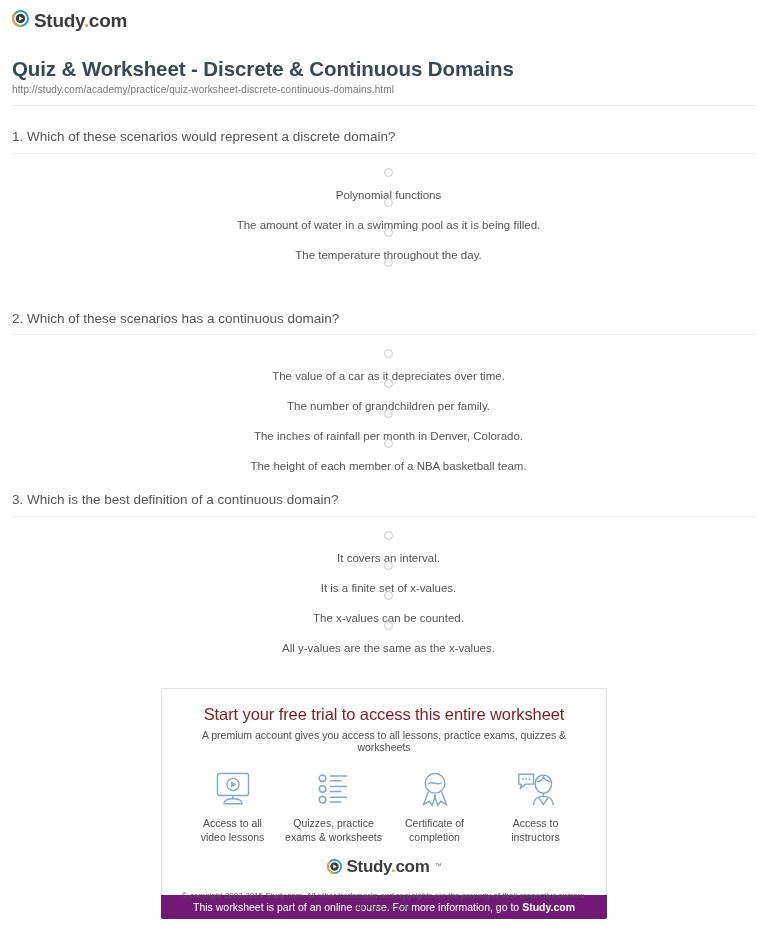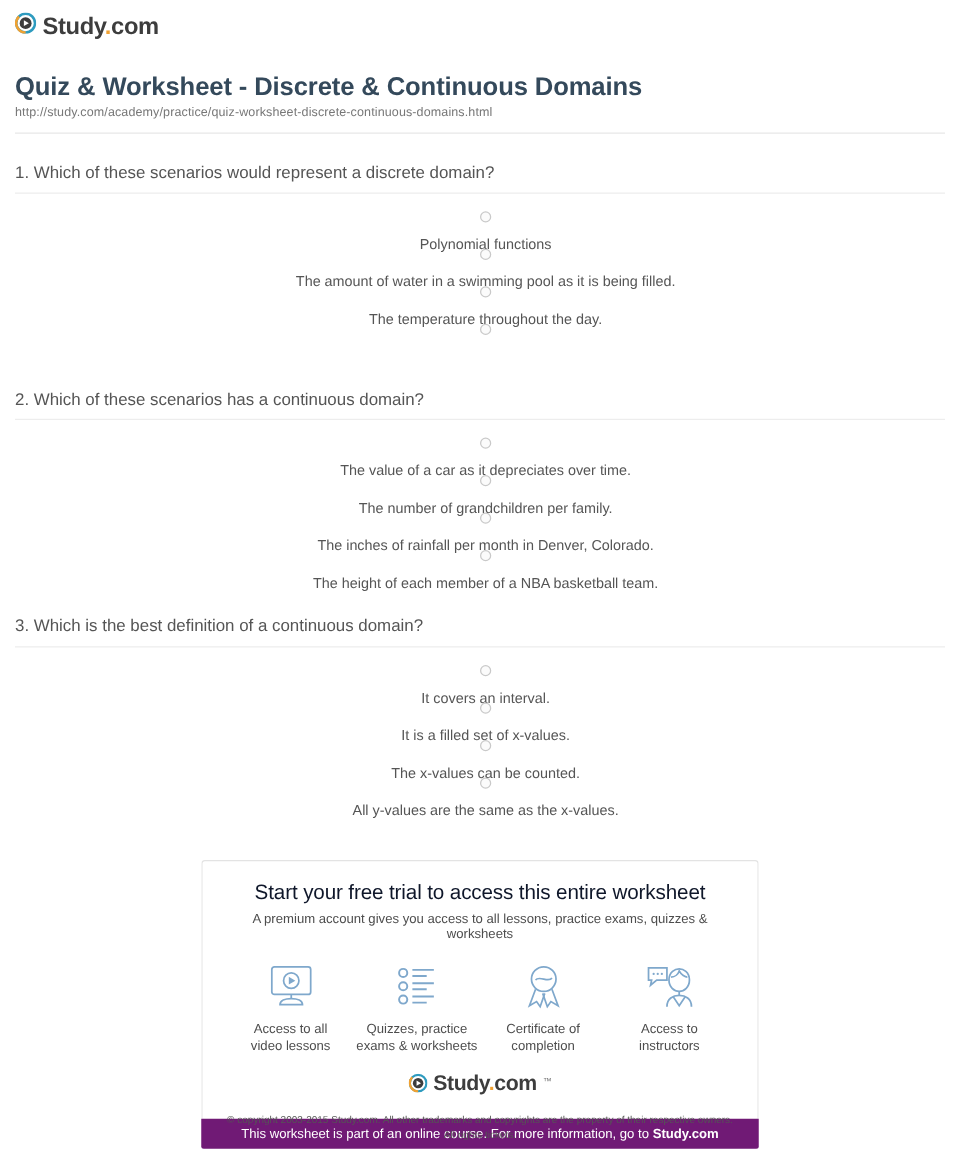--- a/index.html
+++ b/index.html
@@ -108,21 +108,21 @@
   .promo-card {
     background: #ffffff;
     border: 1px solid #e3e3e3;
     border-bottom: none;
     border-radius: 3px 3px 0 0;
     padding: 16px 14px 10px 14px;
     text-align: center;
   }
   .promo-headline {
     font-size: 16.5px;
-    color: #0f172a;
+    color: #7f1d1d;
     font-weight: normal;
     margin: 0 0 5px 0;
     letter-spacing: -0.1px;
   }
   .promo-subline {
     font-size: 10.5px;
     color: #4d4d4d;
     margin: 0 0 16px 0;
   }
   .promo-features {
@@ -172,20 +172,21 @@
   
   .copyright {
     position: absolute;
     left: 0;
     top: 890px;
     width: 768px;
     text-align: center;
     font-size: 8px;
     color: #555555;
     line-height: 1.45;
+    font-style: italic;
   }
 </style>
 </head>
 <body>
 
 <div class="page-header">
 
   <div class="brand-logo">
     <span class="brand-mark">
       <svg width="17" height="17" viewBox="0 0 34 34">
@@ -253,21 +254,21 @@
   <div class="question-block">
     <p class="question-text">3. Which is the best definition of a continuous domain?</p>
     <hr class="question-rule">
     <ul class="answer-list">
       <li class="answer-item">
         <span class="answer-radio"></span>
         <span class="answer-label">It covers an interval.</span>
       </li>
       <li class="answer-item">
         <span class="answer-radio"></span>
-        <span class="answer-label">It is a filled set of x-values.</span>
+        <span class="answer-label">It is a finite set of x-values.</span>
       </li>
       <li class="answer-item">
         <span class="answer-radio"></span>
         <span class="answer-label">The x-values can be counted.</span>
       </li>
       <li class="answer-item">
         <span class="answer-radio"></span>
         <span class="answer-label">All y-values are the same as the x-values.</span>
       </li>
     </ul>

